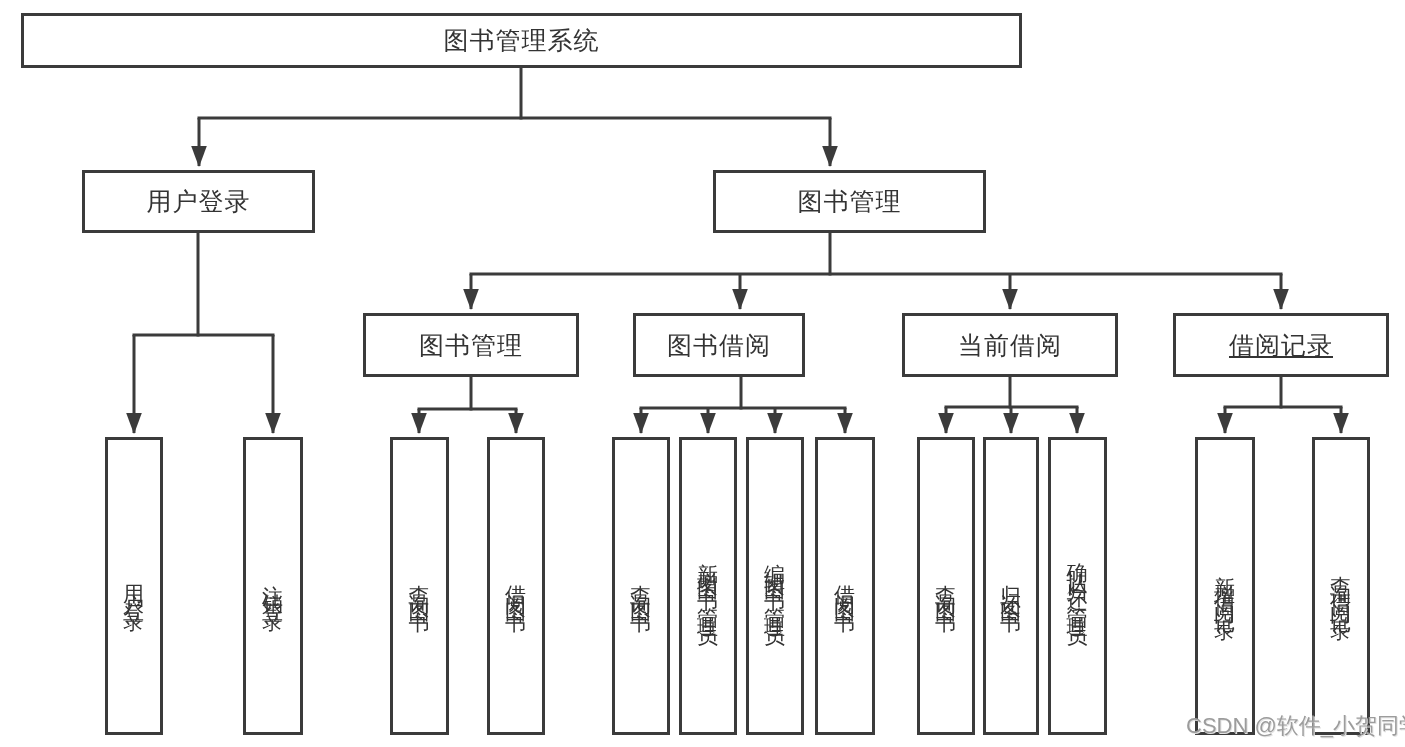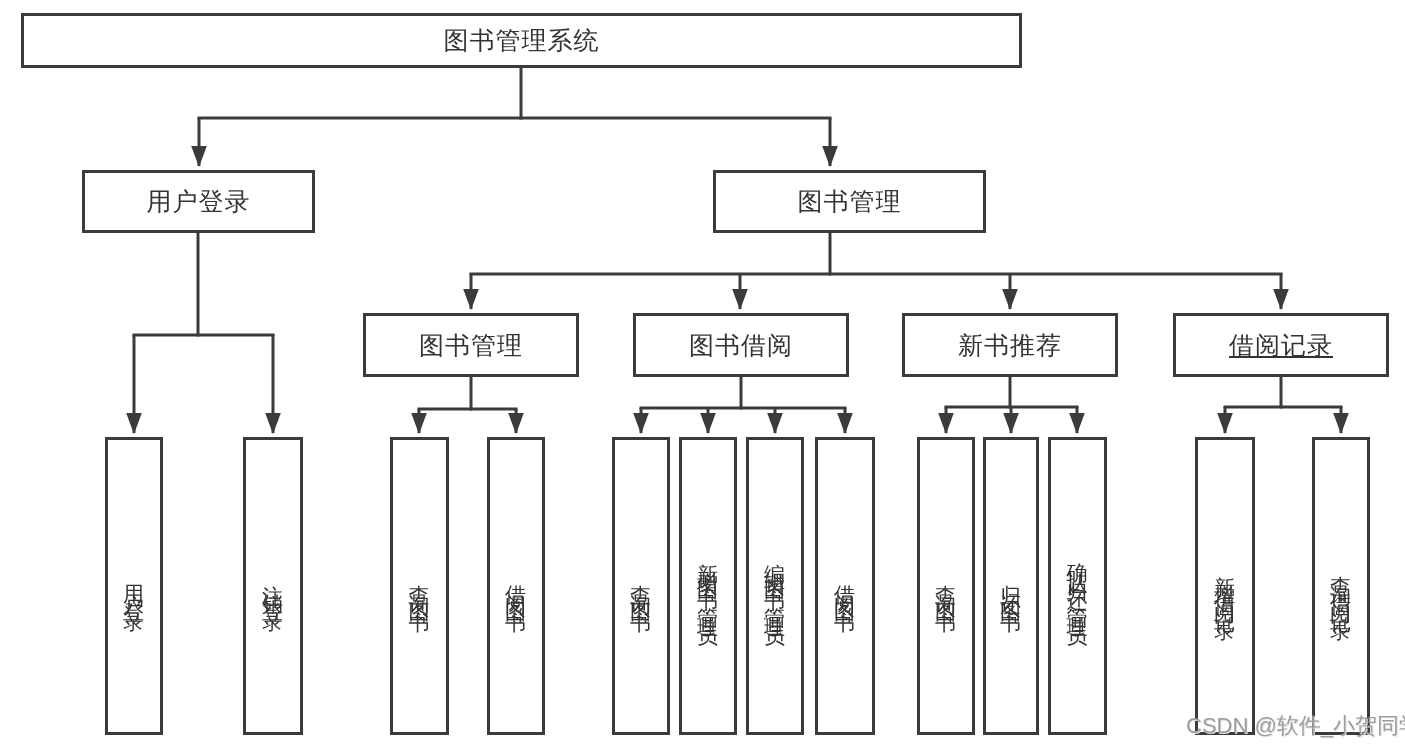--- a/index.html
+++ b/index.html
@@ -43,21 +43,21 @@
     font-size: 21px;
     line-height: 1;
     letter-spacing: 9px;
     white-space: nowrap;
   }
   
   #node-root     { left: 21px;   top: 13px;  width: 1001px; height: 55px; }
   #node-login    { left: 82px;   top: 170px; width: 233px;  height: 63px; }
   #node-mgmt     { left: 713px;  top: 170px; width: 273px;  height: 63px; }
   #node-rec      { left: 363px;  top: 313px; width: 216px;  height: 64px; }
-  #node-borrow   { left: 633px;  top: 313px; width: 216px;  height: 64px; }
+  #node-borrow   { left: 633px;  top: 313px; width: 172px;  height: 64px; }
   #node-current  { left: 902px;  top: 313px; width: 216px;  height: 64px; }
   #node-records  { left: 1173px; top: 313px; width: 216px;  height: 64px; text-decoration: underline; }
   .leaf { top: 437px; height: 298px; }
   #leaf-login-login     { left: 105px;  width: 58px; }
   #leaf-login-logout    { left: 243px;  width: 60px; }
   #leaf-rec-query       { left: 390px;  width: 59px; }
   #leaf-rec-borrow      { left: 487px;  width: 58px; }
   #leaf-borrow-query    { left: 612px;  width: 58px; }
   #leaf-borrow-add      { left: 679px;  width: 58px; }
   #leaf-borrow-edit     { left: 746px;  width: 58px; }
@@ -158,21 +158,21 @@
     <span class="h-label">图书管理</span>
   </div>
 
   <div class="box" id="node-rec">
     <span class="h-label">图书管理</span>
   </div>
   <div class="box" id="node-borrow">
     <span class="h-label">图书借阅</span>
   </div>
   <div class="box" id="node-current">
-    <span class="h-label">新书推荐</span>
+    <span class="h-label">当前借阅</span>
   </div>
   <div class="box" id="node-records">
     <span class="h-label">借阅记录</span>
   </div>
 
   <div class="box leaf" id="leaf-login-login">
     <span class="v-label">用户登录</span>
   </div>
   <div class="box leaf" id="leaf-login-logout">
     <span class="v-label">注销登录</span>

